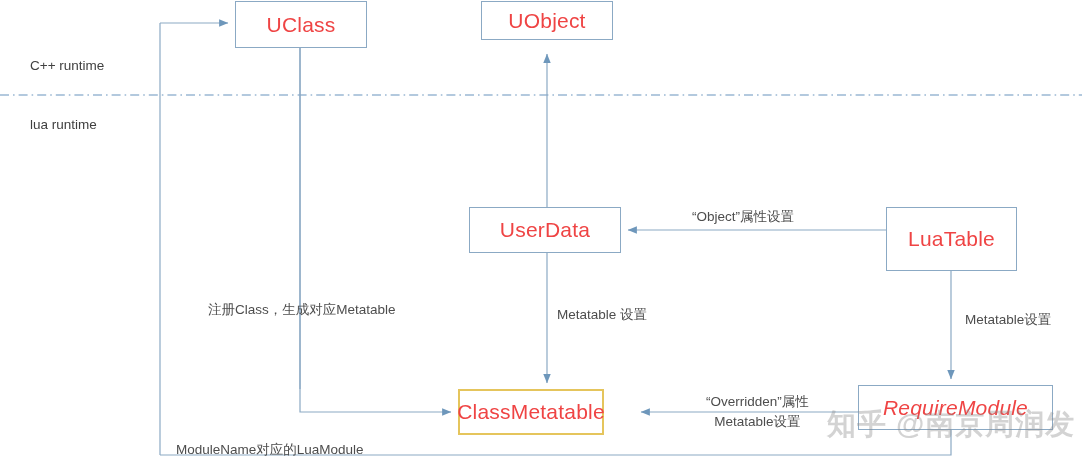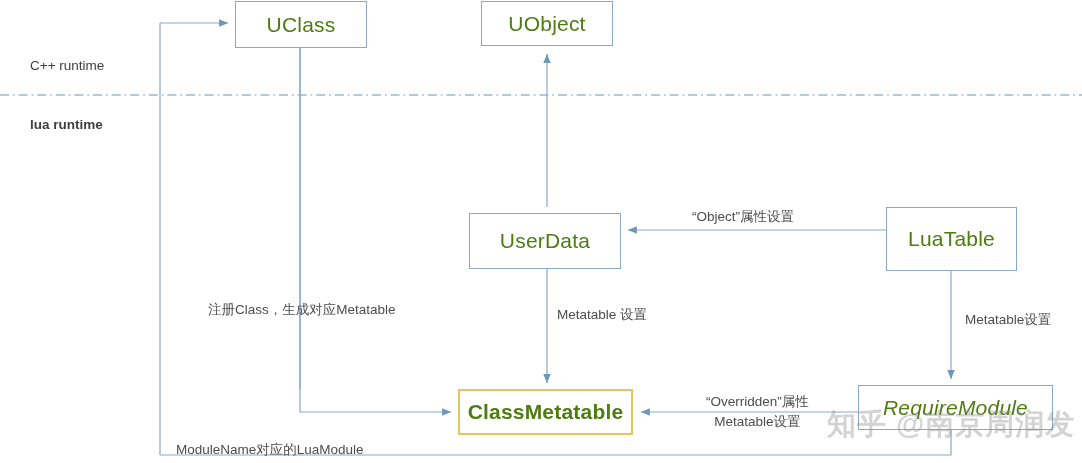--- a/index.html
+++ b/index.html
@@ -22,21 +22,21 @@
     height: 463px;
   }
   .node {
     position: absolute;
     box-sizing: border-box;
     background: #ffffff;
     border: 1px solid #8ba9c4;
     display: flex;
     align-items: center;
     justify-content: center;
-    color: #4d7c0f;
+    color: #ef4444;
     font-size: 21px;
     font-weight: 400;
     letter-spacing: 0.2px;
     z-index: 3;
     white-space: nowrap;
   }
   .node.accent-gold {
     border: 2px solid #e5c55c;
   }
   .edge-label {
@@ -93,31 +93,31 @@
     <path d="M300,389 L300,23 L367,23" fill="none" stroke="#8ba9c4" stroke-width="1.2"></path>
     <path d="M160,23 L228,23" fill="none" stroke="#8ba9c4" stroke-width="1.2" marker-end="url(#arrow)"></path>
     <path d="M160,23 L160,455" fill="none" stroke="#8ba9c4" stroke-width="1.2"></path>
 
     <path d="M300,48 L300,412 L451,412" fill="none" stroke="#8ba9c4" stroke-width="1.2" marker-end="url(#arrow)"></path>
 
     <path d="M951,430 L951,455 L160,455" fill="none" stroke="#8ba9c4" stroke-width="1.2"></path>
   </svg>
 
   <div class="runtime-label" style="left:30px; top:58px;">C++ runtime</div>
-  <div class="runtime-label" style="left:30px; top:117px;font-weight:bold;">lua runtime</div>
+  <div class="runtime-label" style="left:30px; top:117px;">lua runtime</div>
 
   <div class="node" style="left:235px; top:1px; width:132px; height:47px;">UClass</div>
 
-  <div class="node" style="left:481px; top:1px; width:132px; height:45px;">UObject</div>
+  <div class="node" style="left:481px; top:1px; width:132px; height:39px;">UObject</div>
 
-  <div class="node" style="left:469px; top:213px; width:152px; height:56px;">UserData</div>
+  <div class="node" style="left:469px; top:207px; width:152px; height:46px;">UserData</div>
 
   <div class="node" style="left:886px; top:207px; width:131px; height:64px;">LuaTable</div>
 
-  <div class="node accent-gold" style="left:458px; top:389px; width:175px; height:46px;font-weight:bold;">ClassMetatable</div>
+  <div class="node accent-gold" style="left:458px; top:389px; width:146px; height:46px;">ClassMetatable</div>
 
   <div class="node" style="left:858px; top:385px; width:195px; height:45px;font-style:italic;">RequireModule</div>
 
 
   <div class="edge-label" style="left:692px; top:207px;">“Object”属性设置</div>
 
   <div class="edge-label" style="left:208px; top:300px;">注册Class，生成对应Metatable</div>
 
   <div class="edge-label" style="left:557px; top:305px;">Metatable 设置</div>
 

